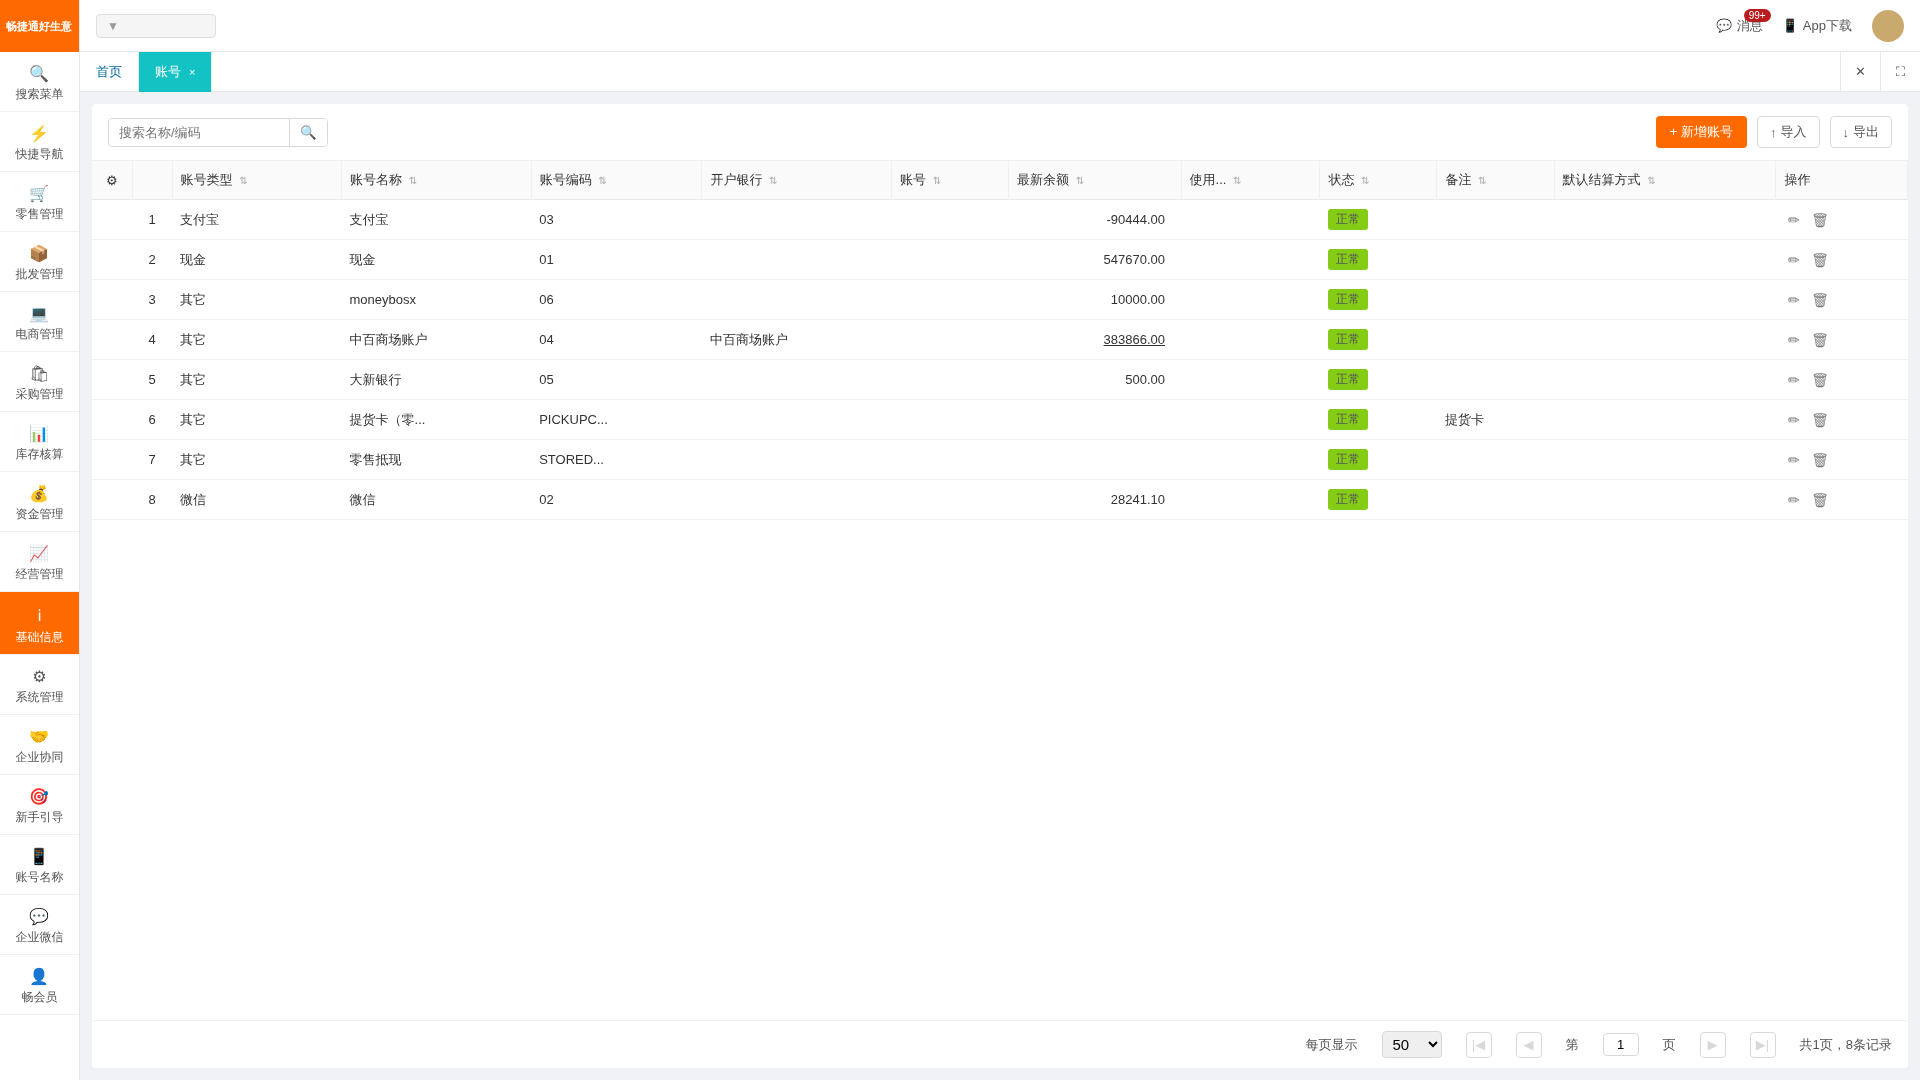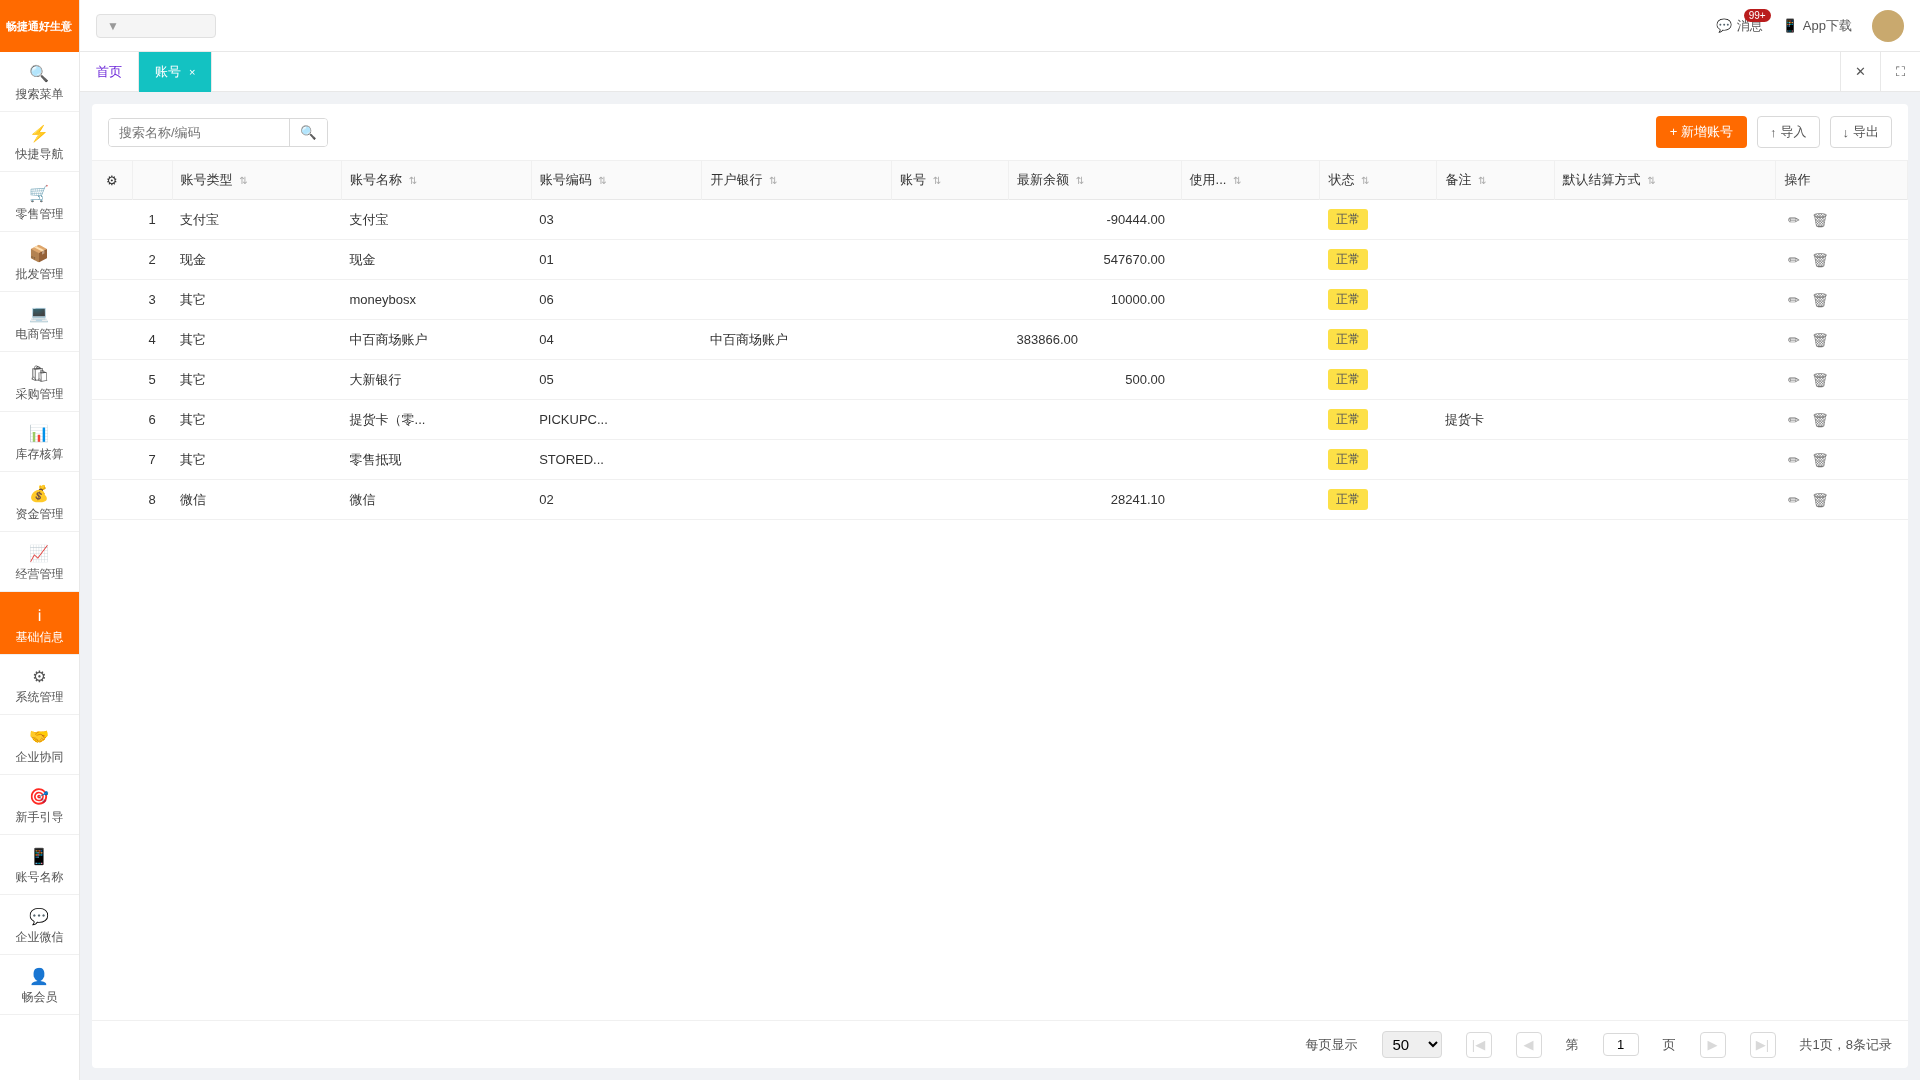--- a/index.html
+++ b/index.html
@@ -130,21 +130,21 @@
       padding: 0 0;
     }
     .tab {
       height: 40px;
       padding: 0 16px;
       display: flex;
       align-items: center;
       gap: 8px;
       cursor: pointer;
       font-size: 13px;
-      color: #6d28d9;
+      color: #0369a1;
       border-right: 1px solid #e8e8e8;
     }
     .tab.active {
       background: #13c2c2;
       color: #fff;
     }
     .tab .close-icon {
       font-size: 11px;
       cursor: pointer;
     }
@@ -265,21 +265,21 @@
     }
     tbody td {
       padding: 9px 8px;
       font-size: 13px;
       color: #333;
       white-space: nowrap;
     }
     tbody td.center { text-align: center; }
 
     .status-badge {
-      background: #fde047;
+      background: #84cc16;
       color: #555;
       border-radius: 3px;
       padding: 2px 8px;
       font-size: 12px;
       display: inline-block;
     }
     .action-btn {
       background: none;
       border: none;
       cursor: pointer;
@@ -533,21 +533,21 @@
       </td>
     </tr>
             <tr>
       <td class="center"></td>
       <td class="center">4</td>
       <td>其它</td>
       <td>中百商场账户</td>
       <td>04</td>
       <td>中百商场账户</td>
       <td></td>
-      <td style="padding-right:16px;">383866.00</td>
+      <td style="text-align:right; padding-right:16px;text-decoration:underline;">383866.00</td>
       <td></td>
       <td><span class="status-badge">正常</span></td>
       <td></td>
       <td></td>
       <td>
         <button class="action-btn" title="编辑">✏</button>
         <button class="action-btn" title="删除">🗑</button>
       </td>
     </tr>
             <tr>

